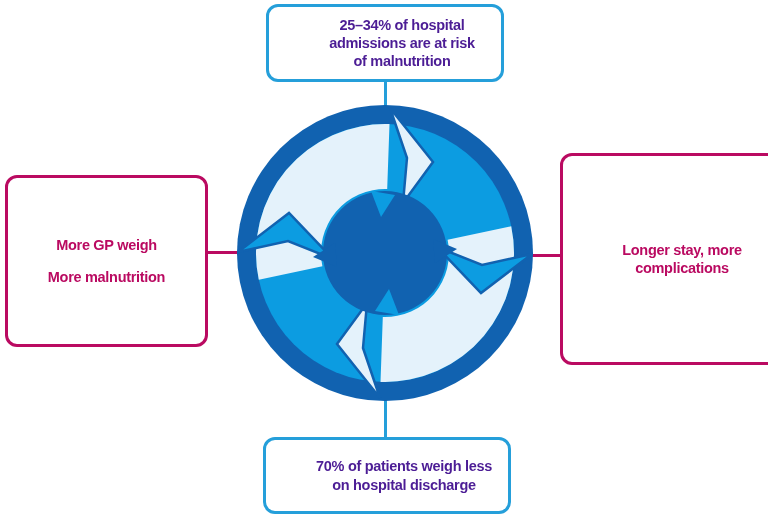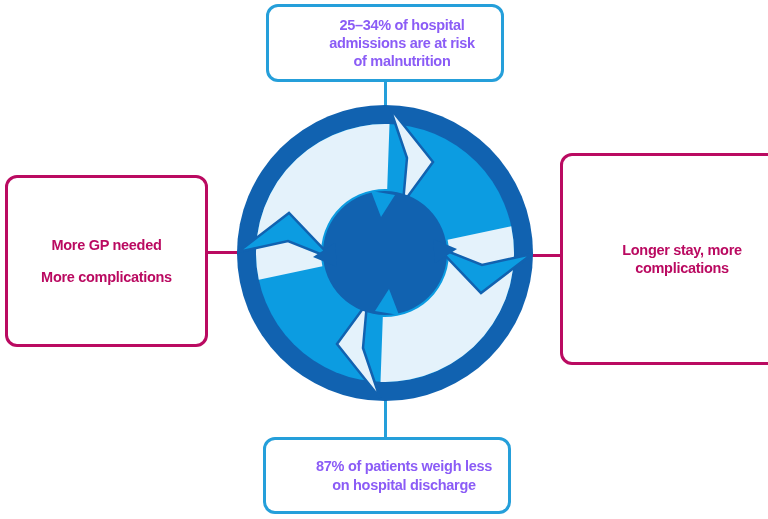--- a/index.html
+++ b/index.html
@@ -5,21 +5,21 @@
   html,body{margin:0;padding:0;background:#ffffff;}
   body{width:768px;height:519px;position:relative;overflow:hidden;}
   .stage{position:absolute;inset:0;font-family:"Liberation Sans",sans-serif;font-weight:bold;}
   .box{
     position:absolute;box-sizing:border-box;
     border:3px solid;border-radius:12px;background:#ffffff;
     display:flex;flex-direction:column;align-items:center;justify-content:center;
     text-align:center;font-size:14.5px;line-height:1.25;letter-spacing:-0.3px;
     white-space:pre-line;
   }
-  .blue{border-color:#259fda;color:#8b5cf6;padding-left:34px;}
+  .blue{border-color:#259fda;color:#4c1d95;padding-left:34px;}
   .pink{border-color:#ba0a61;color:#ba0a61;}
   #box-top{left:266px;top:4px;width:238px;height:78px;}
   #box-bottom{left:263px;top:437px;width:248px;height:77px;}
   #box-left{left:5px;top:175px;width:203px;height:172px;}
   #box-right{left:560px;top:153px;width:244px;height:212px;}
   .box p{margin:7px 0;white-space:pre-line;}
   .conn{position:absolute;}
   .conn.v{width:3px;background:#259fda;}
   .conn.h{height:3px;background:#ba0a61;}
   #conn-top{left:384px;top:82px;height:27px;}
@@ -60,26 +60,26 @@
     <path d="M 164 212 L 140 208 L 154 186 Z" fill="#0c9ce1"></path>
 
     <path d="M 198 136 L 222 146 L 200 160 Z" fill="#1162b0"></path>
     <path d="M 102 164 L 78 154 L 100 140 Z" fill="#1162b0"></path>
   </svg>
 
   <div class="box blue" id="box-top">25–34% of hospital
 admissions are at risk
 of malnutrition</div>
 
-  <div class="box blue" id="box-bottom">87% of patients weigh less
+  <div class="box blue" id="box-bottom">70% of patients weigh less
 on hospital discharge</div>
 
   <div class="box pink" id="box-left">
-    <p>More GP needed</p>
-    <p>More complications</p>
+    <p>More GP weigh</p>
+    <p>More malnutrition</p>
   </div>
 
   <div class="box pink" id="box-right">
     <p>Longer stay, more
 complications</p>
   </div>
 
 </div>
 
 </body></html>

